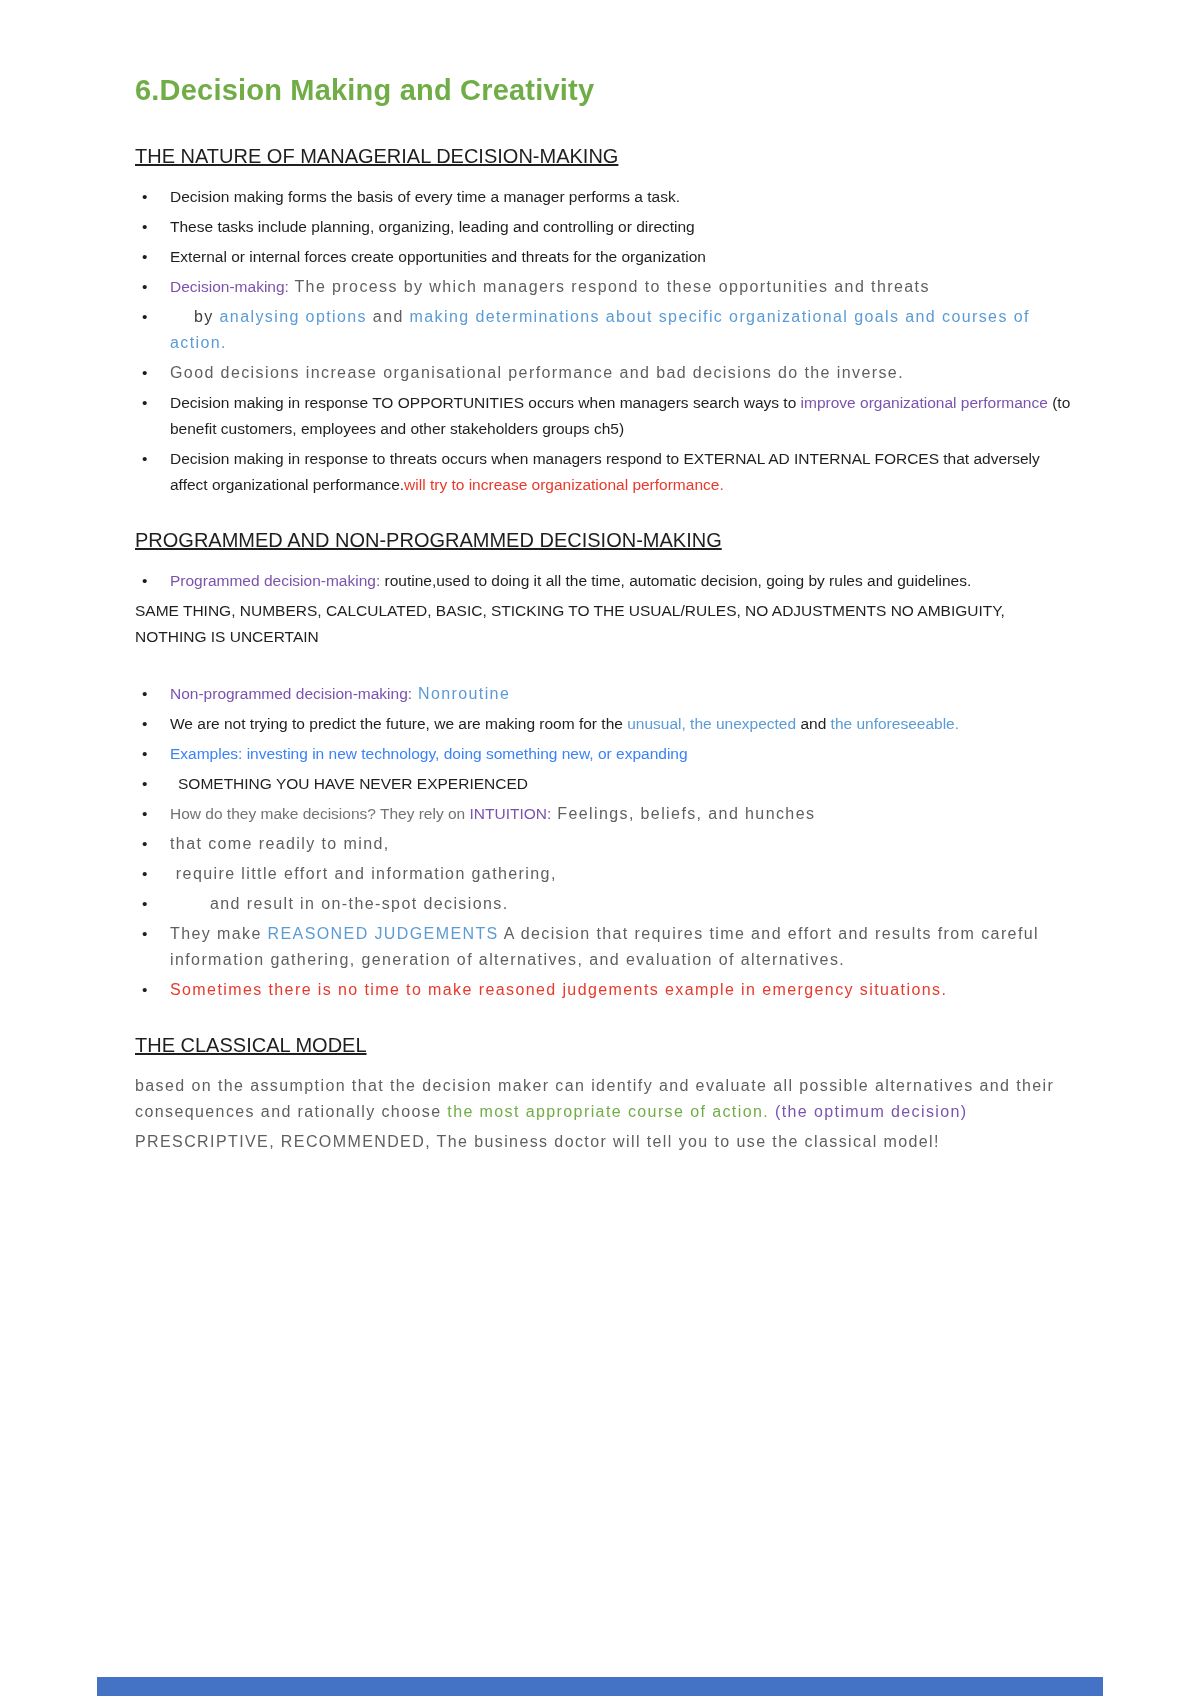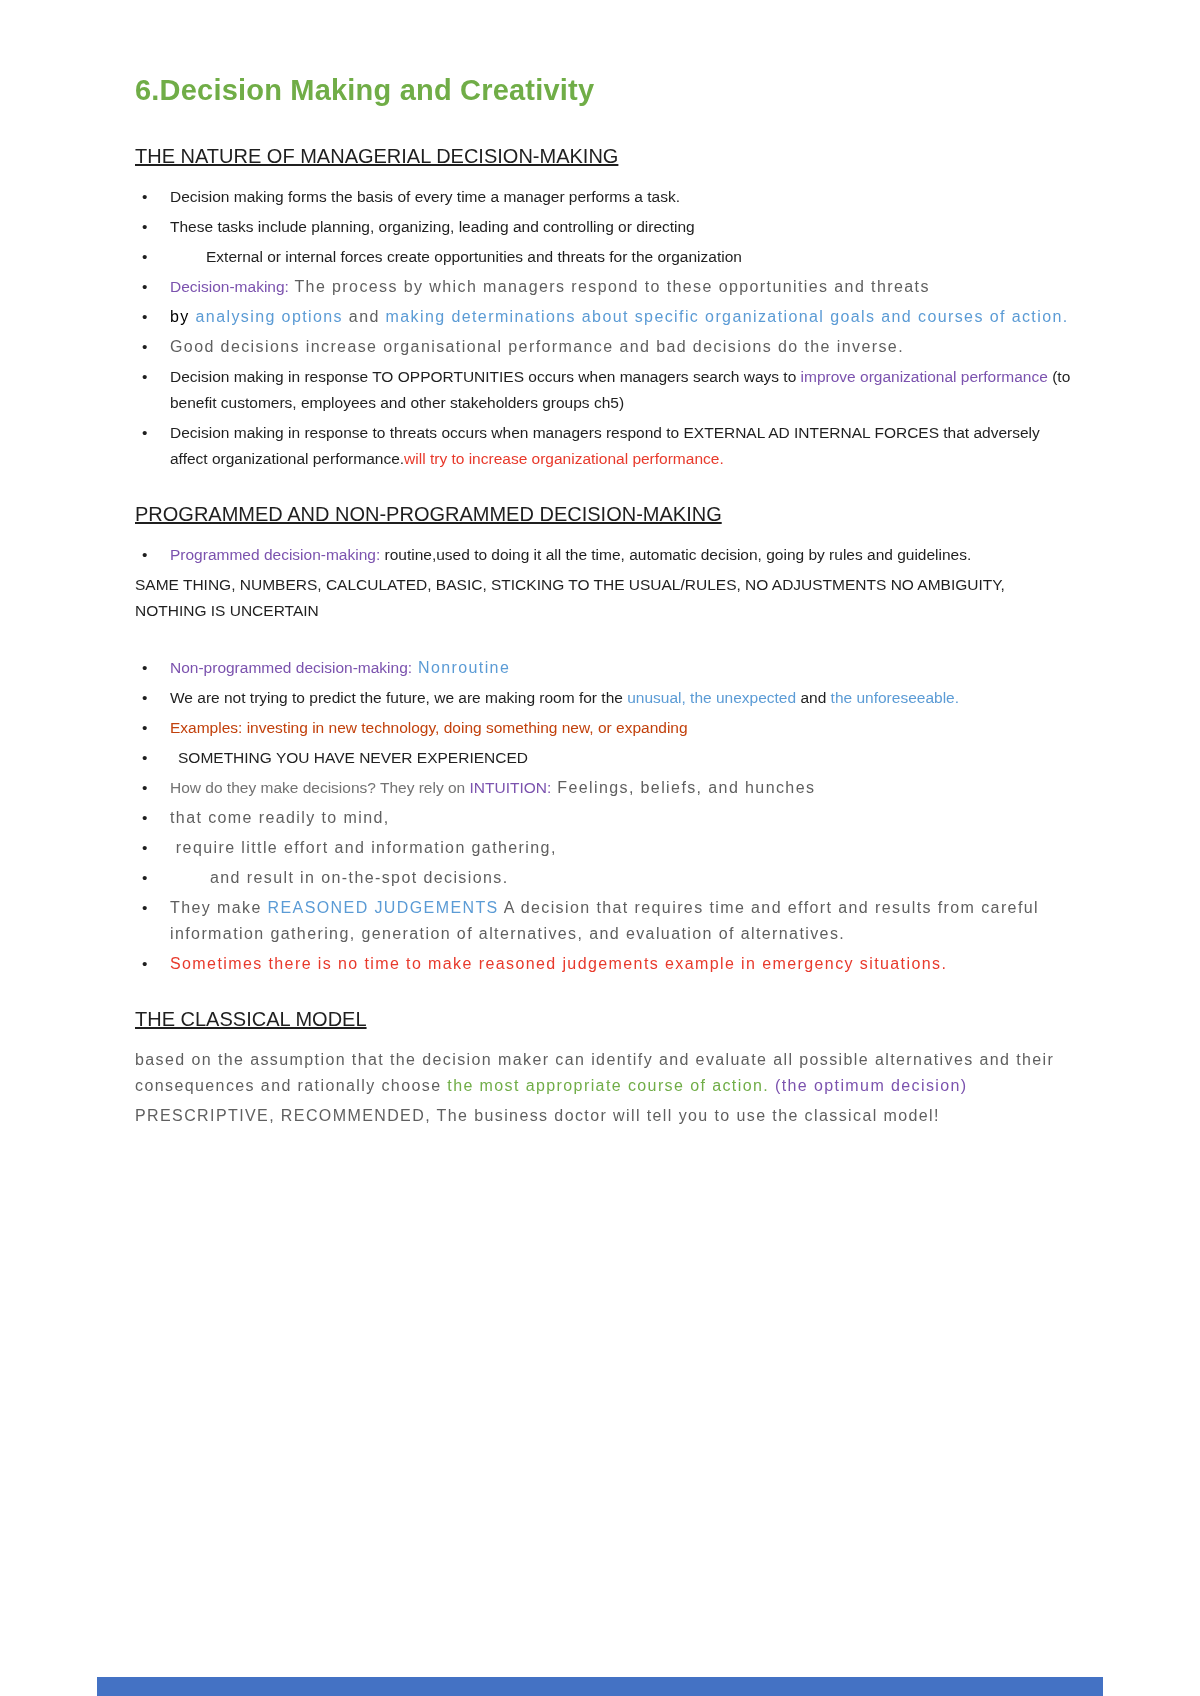--- a/index.html
+++ b/index.html
@@ -76,29 +76,29 @@
       <div class="bullet-row">
         <span class="bullet-glyph">•</span>
         <div class="bullet-text"><span class="run" style="color: rgb(31, 31, 31);">Decision making forms the basis of every time a manager performs a task.</span></div>
       </div>
       <div class="bullet-row">
         <span class="bullet-glyph">•</span>
         <div class="bullet-text"><span class="run" style="color: rgb(31, 31, 31);">These tasks include planning, organizing, leading and controlling or directing</span></div>
       </div>
       <div class="bullet-row">
         <span class="bullet-glyph">•</span>
-        <div class="bullet-text"><span class="run" style="color: rgb(31, 31, 31); margin-left: 36px;">External or internal forces create opportunities and threats for the organization</span></div>
+        <div class="bullet-text"><span class="run" style="color: rgb(31, 31, 31);">External or internal forces create opportunities and threats for the organization</span></div>
       </div>
       <div class="bullet-row">
         <span class="bullet-glyph">•</span>
         <div class="bullet-text"><span class="run" style="color: rgb(123, 82, 174);">Decision-making:</span><span class="run wide" style="color: rgb(95, 95, 95);"> The process by which managers respond to these opportunities and threats</span></div>
       </div>
       <div class="bullet-row">
         <span class="bullet-glyph">•</span>
-        <div class="bullet-text"><span class="run wide" style="color: #000000;">by </span><span class="run wide" style="color: rgb(91, 155, 213);">analysing options</span><span class="run wide" style="color: rgb(95, 95, 95);"> and </span><span class="run wide" style="color: rgb(91, 155, 213);">making determinations about specific organizational goals and courses of action.</span></div>
+        <div class="bullet-text"><span class="run wide" style="color: #404040; margin-left: 24px;">by </span><span class="run wide" style="color: rgb(91, 155, 213);">analysing options</span><span class="run wide" style="color: rgb(95, 95, 95);"> and </span><span class="run wide" style="color: rgb(91, 155, 213);">making determinations about specific organizational goals and courses of action.</span></div>
       </div>
       <div class="bullet-row">
         <span class="bullet-glyph">•</span>
         <div class="bullet-text"><span class="run wide" style="color: rgb(95, 95, 95);">Good decisions increase organisational performance and bad decisions do the inverse.</span></div>
       </div>
       <div class="bullet-row">
         <span class="bullet-glyph">•</span>
         <div class="bullet-text"><span class="run" style="color: rgb(31, 31, 31);">Decision making in response TO OPPORTUNITIES occurs when managers search ways to </span><span class="run" style="color: rgb(123, 82, 174);">improve organizational performance</span><span class="run" style="color: rgb(31, 31, 31);"> (to benefit customers, employees and other stakeholders groups ch5)</span></div>
       </div>
       <div class="bullet-row">
@@ -116,21 +116,21 @@
       <div class="bullet-row">
         <span class="bullet-glyph">•</span>
         <div class="bullet-text"><span class="run" style="color: rgb(123, 82, 174);">Non-programmed decision-making:</span><span class="run wide" style="color: rgb(91, 155, 213);"> Nonroutine</span></div>
       </div>
       <div class="bullet-row">
         <span class="bullet-glyph">•</span>
         <div class="bullet-text"><span class="run" style="color: rgb(31, 31, 31);">We are not trying to predict the future, we are making room for the </span><span class="run" style="color: rgb(91, 155, 213);">unusual, the unexpected</span><span class="run" style="color: rgb(31, 31, 31);"> and </span><span class="run" style="color: rgb(91, 155, 213);">the unforeseeable.</span></div>
       </div>
       <div class="bullet-row">
         <span class="bullet-glyph">•</span>
-        <div class="bullet-text"><span class="run" style="color: #c2410c; margin-top: 37px;">Examples: investing in new technology, doing something new, or expanding</span></div>
+        <div class="bullet-text"><span class="run" style="color: #3b82f6; margin-top: 37px;">Examples: investing in new technology, doing something new, or expanding</span></div>
       </div>
       <div class="bullet-row">
         <span class="bullet-glyph">•</span>
         <div class="bullet-text"><span class="run" style="color: rgb(31, 31, 31); margin-left: 8px;">SOMETHING YOU HAVE NEVER EXPERIENCED</span></div>
       </div>
       <div class="bullet-row">
         <span class="bullet-glyph">•</span>
         <div class="bullet-text"><span class="run" style="color: #737373;">How do they make decisions? They rely on </span><span class="run" style="color: rgb(123, 82, 174);">INTUITION:</span><span class="run wide" style="color: rgb(95, 95, 95);"> Feelings, beliefs, and hunches</span></div>
       </div>
       <div class="bullet-row">

